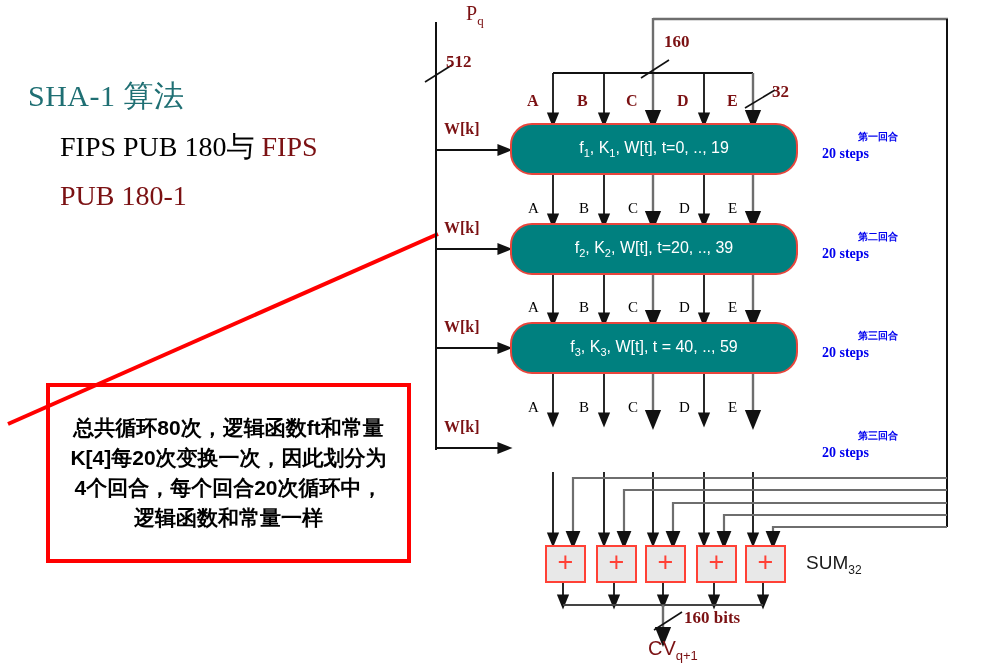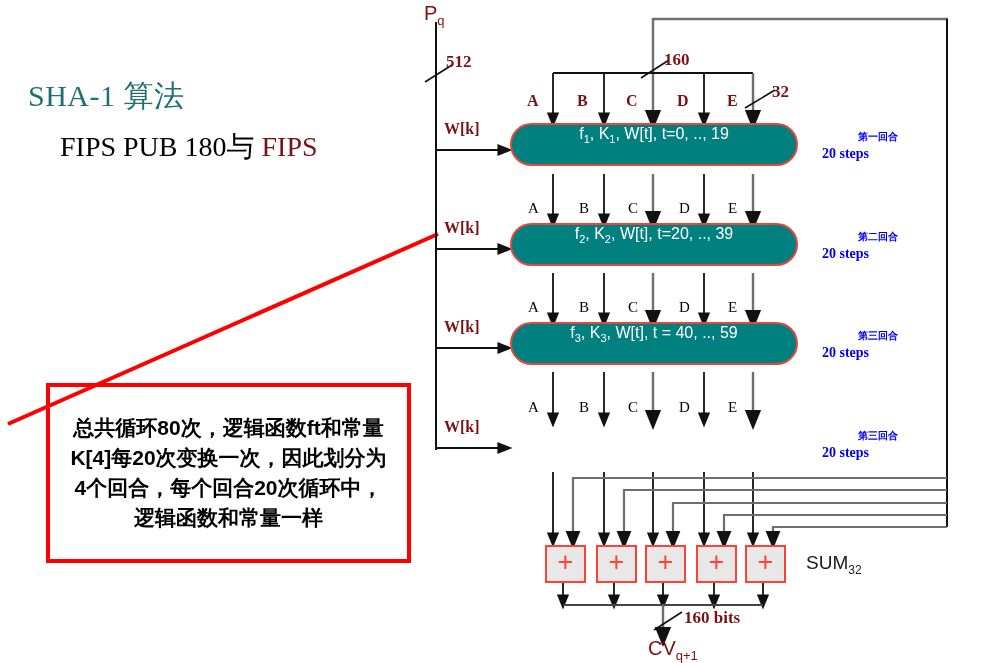--- a/index.html
+++ b/index.html
@@ -51,25 +51,25 @@
 
   
   #wires{left:0;top:0;width:981px;height:663px;}
 
   
   .round-box{
     background:#00807f;
     border:2px solid #e8453c;
     border-radius:22px;
     box-sizing:border-box;
-    display:flex;justify-content:center;
+    display:flex;align-items:center;justify-content:center;
     color:#ffffff;
     font-family:"Liberation Sans", sans-serif;
     font-size:16px;
-    left:510px; width:288px; height:43px;
+    left:510px; width:288px; height:52px;
   }
   .round-box sub{font-size:11px;}
 
   
   .rlabel{
     color:#0000ee; font-weight:bold;
     font-family:"Liberation Sans", sans-serif;
     text-align:left; line-height:17px; white-space:nowrap;
   }
   .rlabel .cn{font-size:10px;margin-left:36px;}
@@ -84,21 +84,21 @@
   .busltr.mid{color:#000000; font-weight:normal;}
 
   
   .ann{
     color:#7b1113; font-weight:bold;
     font-family:"Liberation Serif", serif;
     white-space:nowrap;
   }
   .ann.big{font-size:17px;}
   .ann.wk{font-size:16px;}
-  .ann.pq{font-size:20px; font-weight:normal; font-family:Liberation Sans, sans-serif;}
+  .ann.pq{font-size:20px; font-weight:normal; font-family:Liberation Serif, serif;margin-left:42px;}
   .ann.pq sub{font-size:13px;}
   .ann.cv{font-size:20px; font-weight:normal; font-family:"Liberation Sans", sans-serif;}
   .ann.cv sub{font-size:13px;}
 
   .sumlbl{
     font-family:"Liberation Sans", sans-serif;
     font-size:19px; color:#1a1a1a; white-space:nowrap;
   }
   .sumlbl sub{font-size:12px;}
 
@@ -119,20 +119,21 @@
 </head>
 <body>
 
 <div id="page">
 
   <div class="abs" id="title">SHA-1 算法</div>
 
   <div class="abs" id="sub1">
     <span>FIPS PUB 180</span><span>与 </span><span class="hl">FIPS</span>
   </div>
+  <div class="abs" id="sub2">PUB 180-1</div>
 
   <div class="abs" id="callout">
     <div id="callout-text">总共循环80次，逻辑函数ft和常量K[4]每20次变换一次，因此划分为4个回合，每个回合20次循环中，逻辑函数和常量一样</div>
   </div>
 
   <svg class="abs" id="wires" viewBox="0 0 981 663" width="981" height="663">
     <defs>
       <marker id="ah" markerWidth="9" markerHeight="9" refX="4.2" refY="4" orient="auto">
         <polygon points="0,0.6 8.4,4 0,7.4" fill="#111111"></polygon>
       </marker>
@@ -202,21 +203,21 @@
 
     <line x1="563" y1="605" x2="763" y2="605" stroke="#444" stroke-width="2"></line>
     <line x1="663" y1="605" x2="663" y2="637" stroke="#6e6e6e" stroke-width="2.4" marker-end="url(#ahg)"></line>
     <line x1="654" y1="630" x2="682" y2="612" stroke="#111" stroke-width="1.6"></line>
   </svg>
 
   <div class="abs ann pq" style="left:424px;top:2px;">
     <span>P</span><sub>q</sub>
   </div>
   <div class="abs ann big" style="left:446px;top:52px;">512</div>
-  <div class="abs ann big" style="left:664px;top:50px;">160</div>
+  <div class="abs ann big" style="left:664px;top:32px;">160</div>
   <div class="abs ann big" style="left:772px;top:82px;">32</div>
 
   <div class="abs ann wk" style="left:444px;top:120px;">W[k]</div>
   <div class="abs ann wk" style="left:444px;top:219px;">W[k]</div>
   <div class="abs ann wk" style="left:444px;top:318px;">W[k]</div>
   <div class="abs ann wk" style="left:444px;top:418px;">W[k]</div>
 
   <div class="abs busltr top" style="left:527px;top:92px;">A</div>
   <div class="abs busltr top" style="left:577px;top:92px;">B</div>
   <div class="abs busltr top" style="left:626px;top:92px;">C</div>

